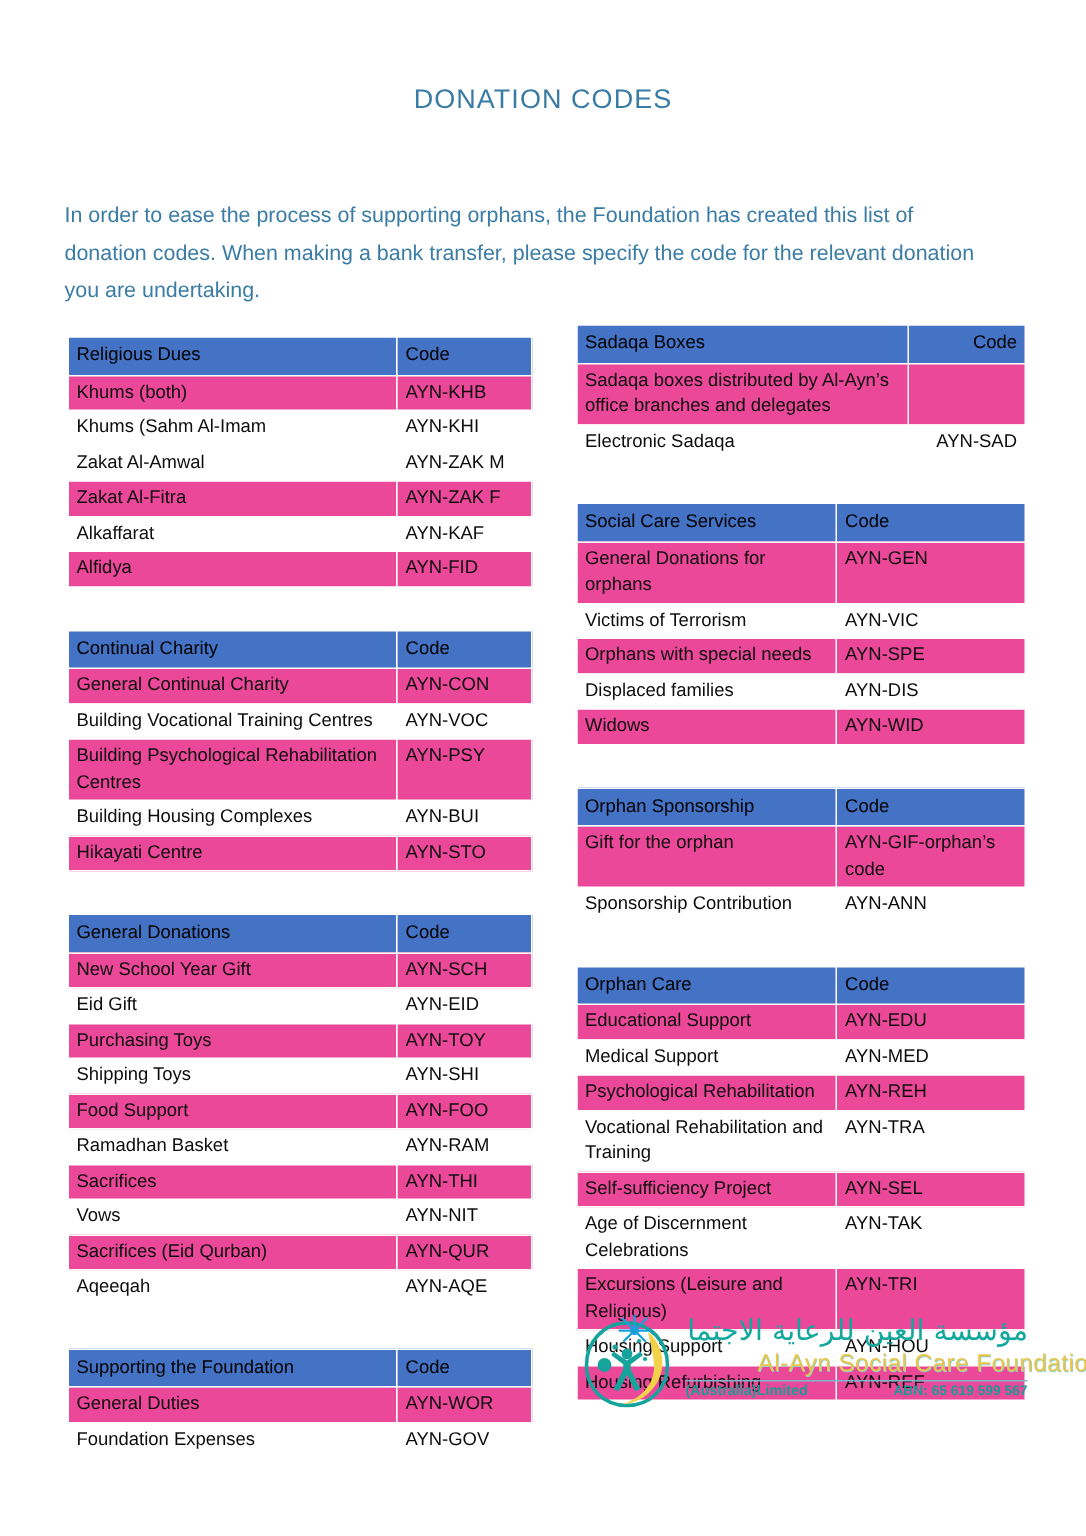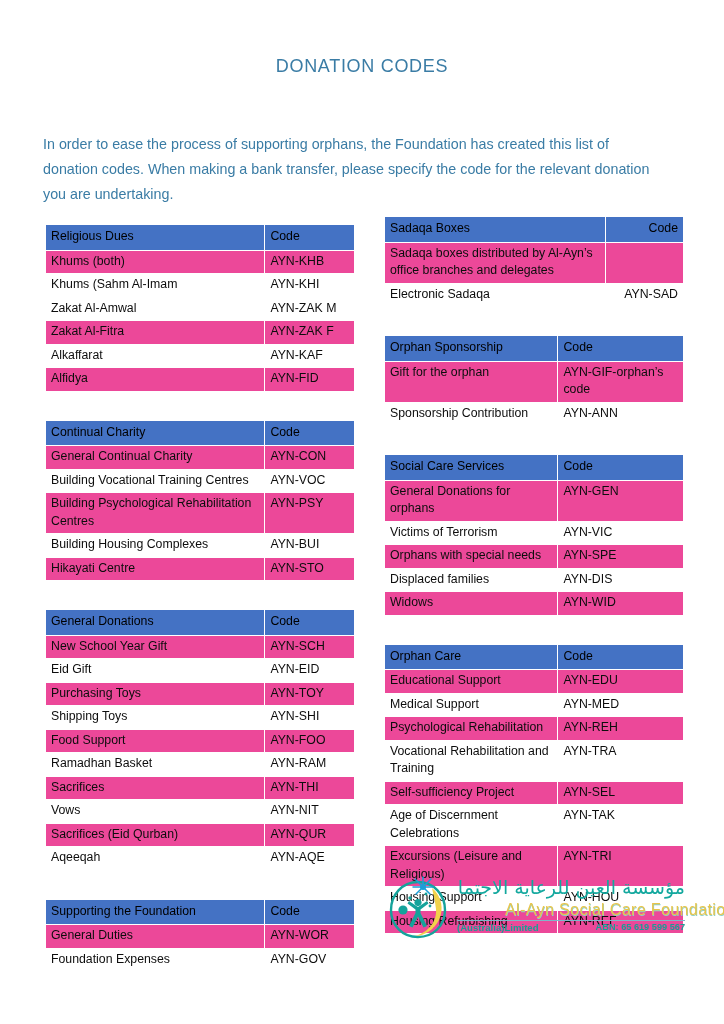--- a/index.html
+++ b/index.html
@@ -364,66 +364,66 @@
           </tr>
         </tbody>
       </table>
       <table class="code-table">
         <colgroup>
           <col class="c-name">
           <col class="c-code">
         </colgroup>
         <thead>
           <tr>
+            <th class="col-name">Social Care Services</th>
+            <th class="col-code">Code</th>
+          </tr>
+        </thead>
+        <tbody>
+          <tr class="shade">
+            <td class="col-name">General Donations for orphans</td>
+            <td class="col-code">AYN-GEN</td>
+          </tr>
+          <tr class="plain">
+            <td class="col-name">Victims of Terrorism</td>
+            <td class="col-code">AYN-VIC</td>
+          </tr>
+          <tr class="shade">
+            <td class="col-name">Orphans with special needs</td>
+            <td class="col-code">AYN-SPE</td>
+          </tr>
+          <tr class="plain">
+            <td class="col-name">Displaced families</td>
+            <td class="col-code">AYN-DIS</td>
+          </tr>
+          <tr class="shade">
+            <td class="col-name">Widows</td>
+            <td class="col-code">AYN-WID</td>
+          </tr>
+        </tbody>
+      </table>
+      <table class="code-table">
+        <colgroup>
+          <col class="c-name">
+          <col class="c-code">
+        </colgroup>
+        <thead>
+          <tr>
             <th class="col-name">Orphan Sponsorship</th>
             <th class="col-code">Code</th>
           </tr>
         </thead>
         <tbody>
           <tr class="shade">
             <td class="col-name">Gift for the orphan</td>
             <td class="col-code">AYN-GIF-orphan’s code</td>
           </tr>
           <tr class="plain">
             <td class="col-name">Sponsorship Contribution</td>
             <td class="col-code">AYN-ANN</td>
-          </tr>
-        </tbody>
-      </table>
-      <table class="code-table">
-        <colgroup>
-          <col class="c-name">
-          <col class="c-code">
-        </colgroup>
-        <thead>
-          <tr>
-            <th class="col-name">Social Care Services</th>
-            <th class="col-code">Code</th>
-          </tr>
-        </thead>
-        <tbody>
-          <tr class="shade">
-            <td class="col-name">General Donations for orphans</td>
-            <td class="col-code">AYN-GEN</td>
-          </tr>
-          <tr class="plain">
-            <td class="col-name">Victims of Terrorism</td>
-            <td class="col-code">AYN-VIC</td>
-          </tr>
-          <tr class="shade">
-            <td class="col-name">Orphans with special needs</td>
-            <td class="col-code">AYN-SPE</td>
-          </tr>
-          <tr class="plain">
-            <td class="col-name">Displaced families</td>
-            <td class="col-code">AYN-DIS</td>
-          </tr>
-          <tr class="shade">
-            <td class="col-name">Widows</td>
-            <td class="col-code">AYN-WID</td>
           </tr>
         </tbody>
       </table>
       <table class="code-table">
         <colgroup>
           <col class="c-name">
           <col class="c-code">
         </colgroup>
         <thead>
           <tr>

